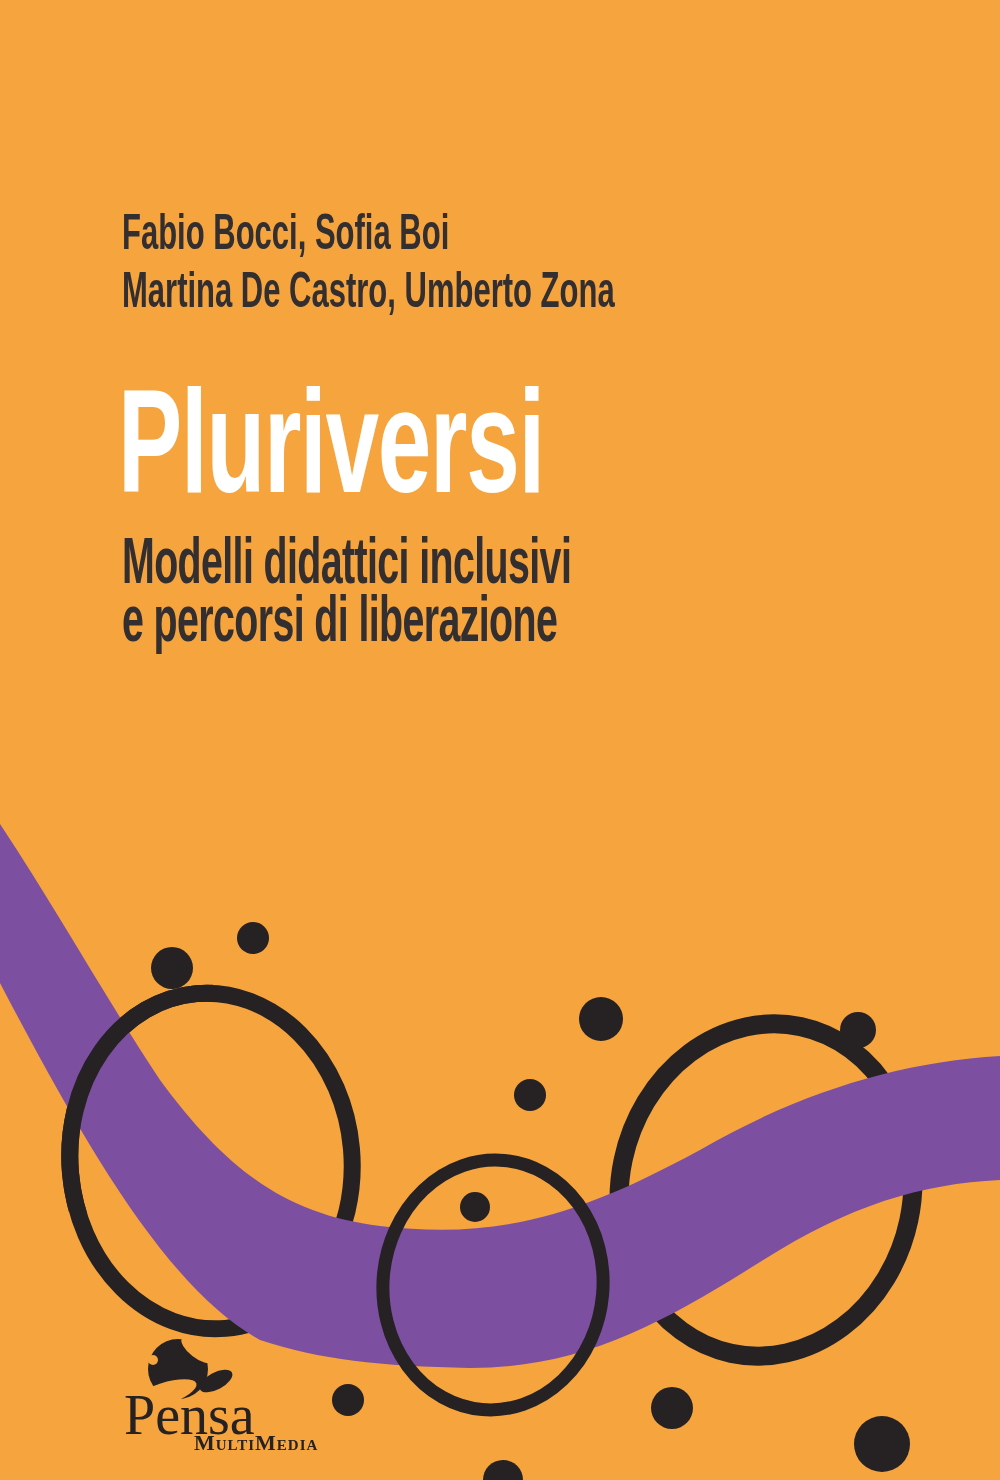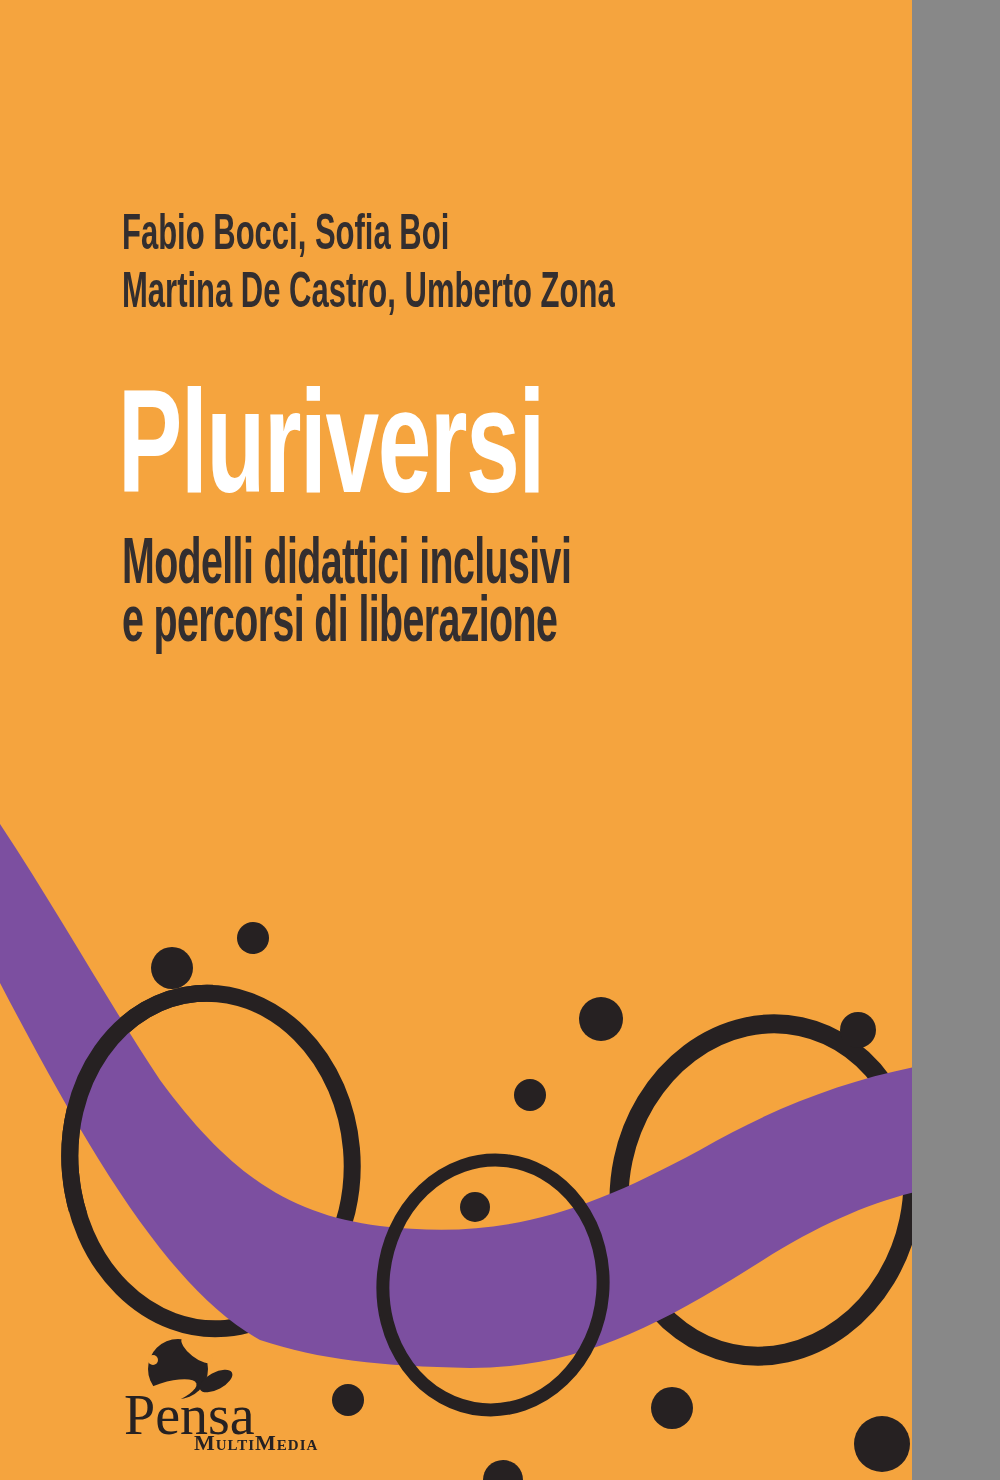--- a/index.html
+++ b/index.html
@@ -1,18 +1,18 @@
 <!DOCTYPE html>
 <html style="--background: #F5A43E; --ribbon: #7C4FA0; --ink: #262122; --title: #FFFFFF; --text: #332E2F;"><head>
 <meta charset="utf-8">
 <style>
   html,body { margin:0; padding:0; background:#888; }
   .cover {
     position:relative;
-    width:912px; height:1480px;
+    width:1000px; height:1480px;
     background:var(--background,#F5A43E);
     overflow:hidden;
     font-family:"Liberation Sans", sans-serif;
   }
   .graphic { position:absolute; left:0; top:0; width:1000px; height:1480px; z-index:1; }
   .textlayer { position:absolute; inset:0; z-index:2; pointer-events:none; }
   .authors {
     position:absolute; left:122px; top:203px;
     font-size:50px; font-weight:bold; line-height:58px;
     color:var(--text,#332E2F);

